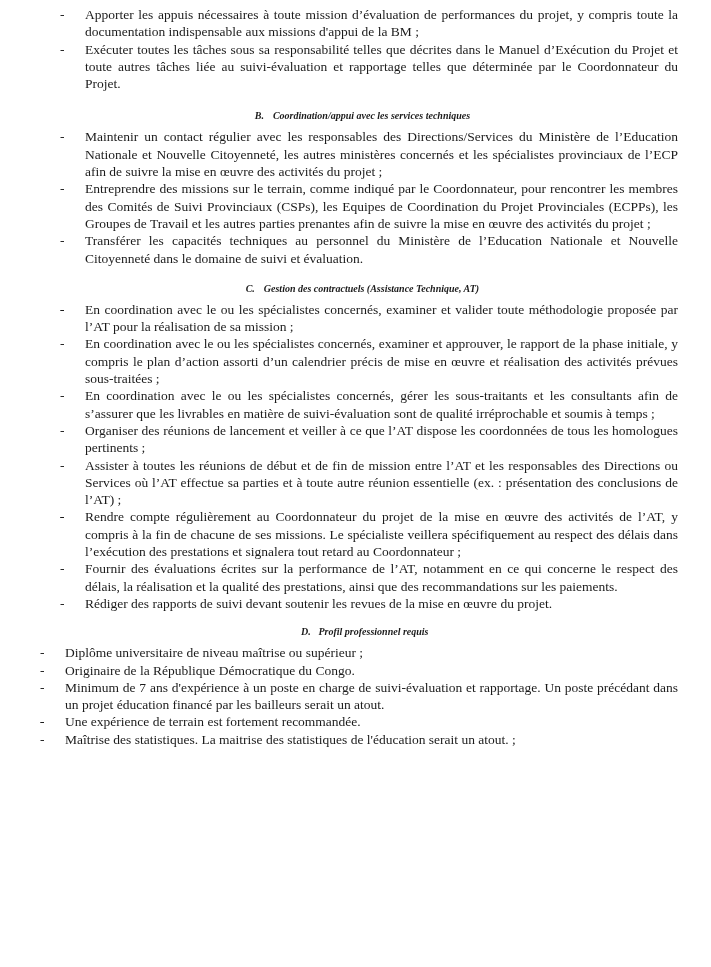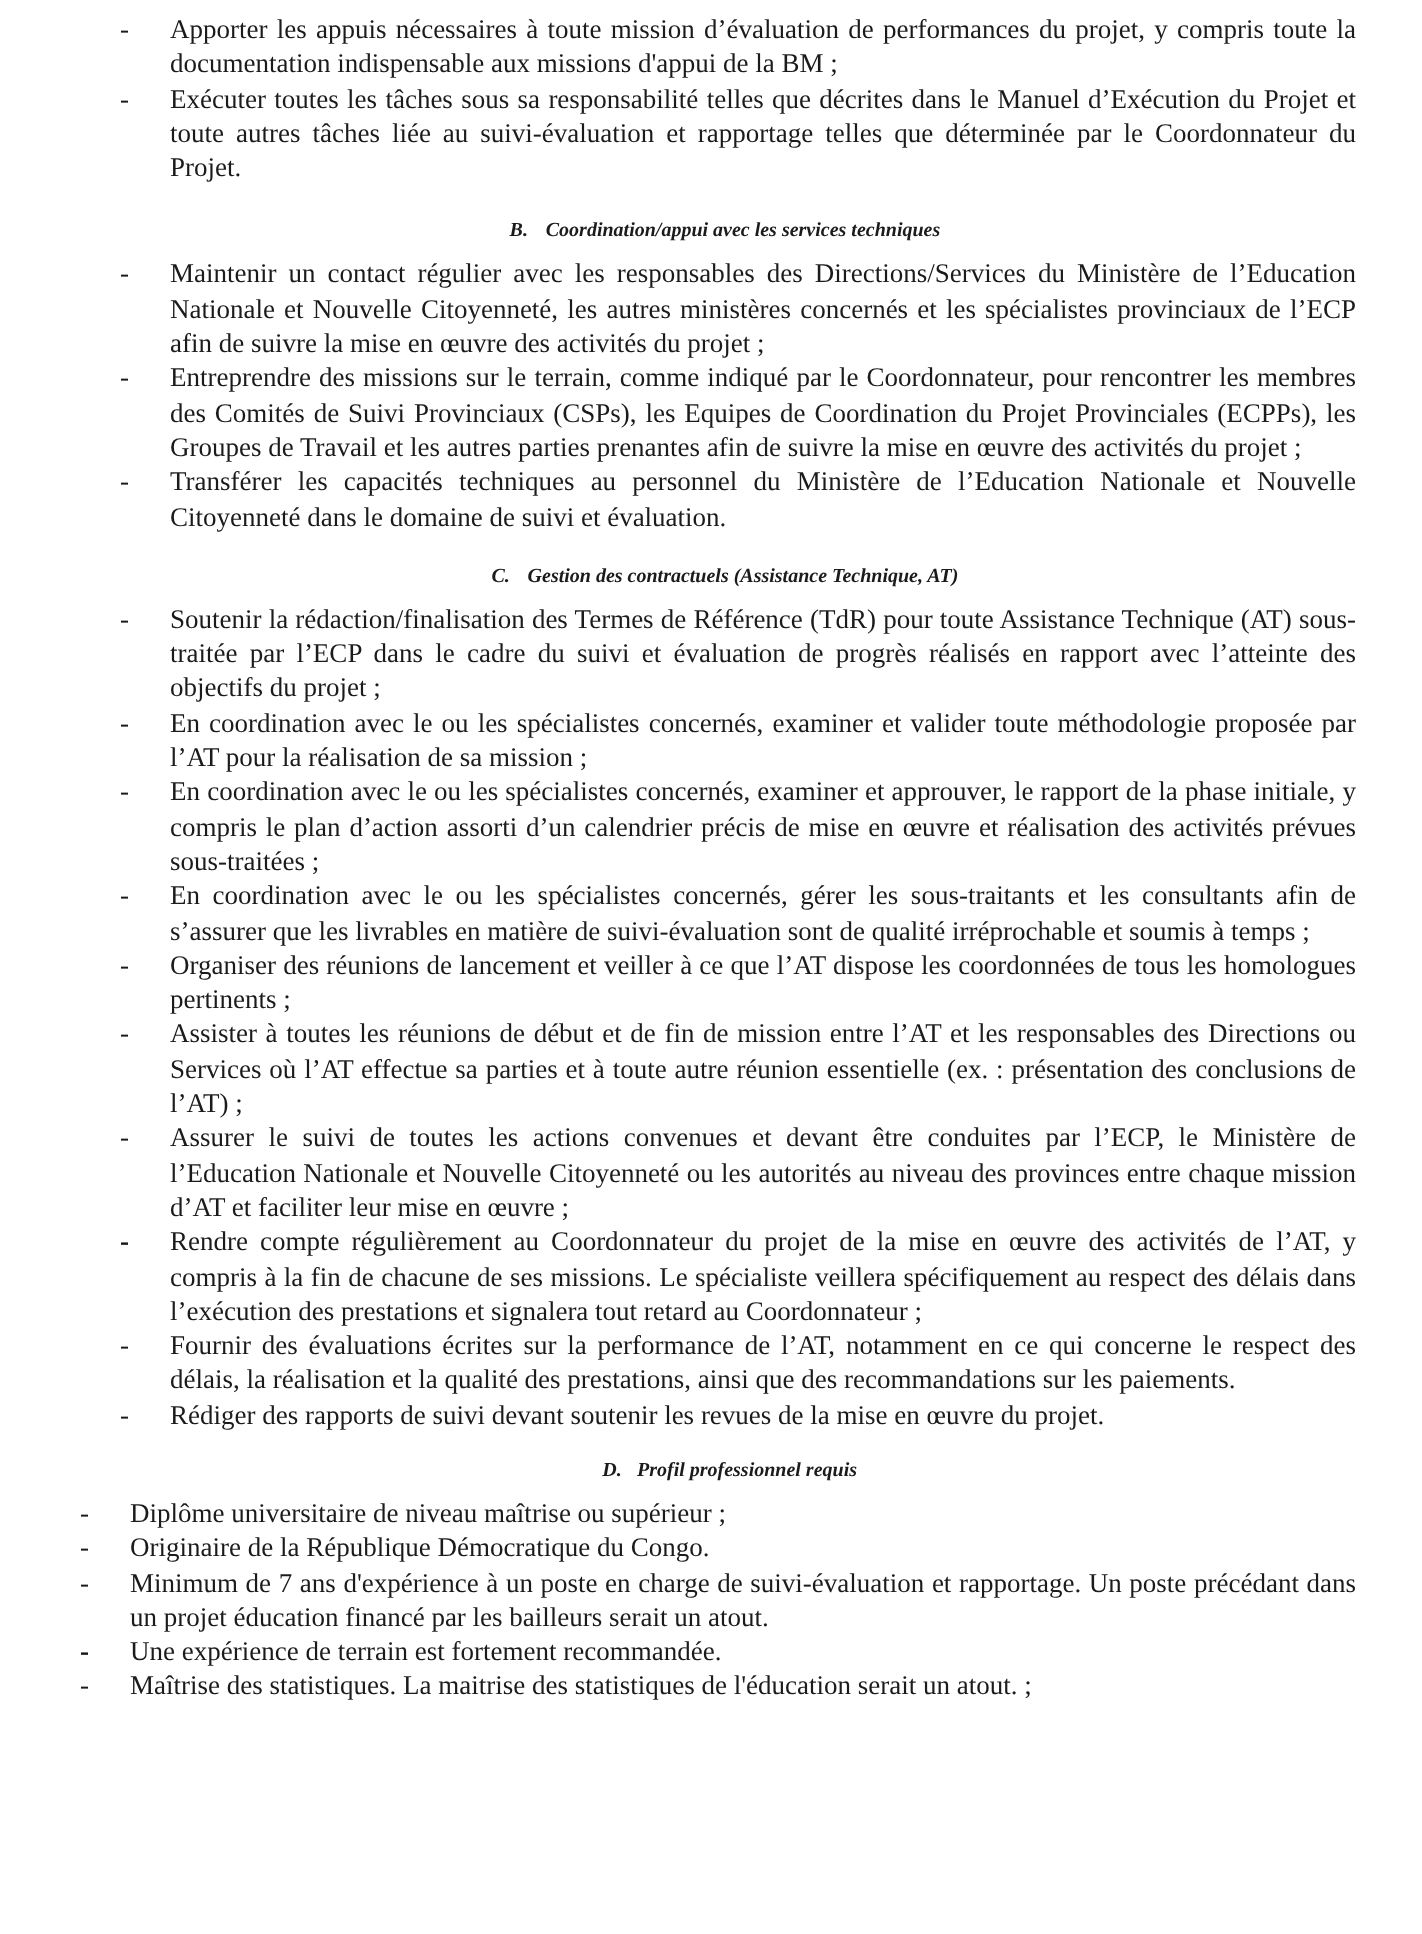--- a/index.html
+++ b/index.html
@@ -85,27 +85,27 @@
     <div class="bullet-list">
         <div class="bullet"><span class="dash">-</span><span>Maintenir un contact régulier avec les responsables des Directions/Services du Ministère de l’Education Nationale et Nouvelle Citoyenneté, les autres ministères concernés et les spécialistes provinciaux de l’ECP afin de suivre la mise en œuvre des activités du projet ;</span></div>
         <div class="bullet"><span class="dash">-</span><span>Entreprendre des missions sur le terrain, comme indiqué par le Coordonnateur, pour rencontrer les membres des Comités de Suivi Provinciaux (CSPs), les Equipes de Coordination du Projet Provinciales (ECPPs), les Groupes de Travail et les autres parties prenantes afin de suivre la mise en œuvre des activités du projet ;</span></div>
         <div class="bullet"><span class="dash">-</span><span>Transférer les capacités techniques au personnel du Ministère de l’Education Nationale et Nouvelle Citoyenneté dans le domaine de suivi et évaluation.</span></div>
       </div>
   </section>
 
   <section class="section sec-c">
     <h2 class="sec-heading"><span class="sec-label">C.</span><span class="sec-title">Gestion des contractuels (Assistance Technique, AT)</span></h2>
     <div class="bullet-list">
-        <div class="bullet"><span class="dash">-</span><span>Soutenir la rédaction/finalisation des Termes de Référence (TdR) pour toute Assistance Technique (AT) sous-traitée par l’ECP dans le cadre du suivi et évaluation de progrès réalisés en rapport avec l’atteinte des objectifs du projet ;</span></div>
+        <div class="bullet"><span class="dash">-</span></div>
         <div class="bullet"><span class="dash">-</span><span>En coordination avec le ou les spécialistes concernés, examiner et valider toute méthodologie proposée par l’AT pour la réalisation de sa mission ;</span></div>
         <div class="bullet"><span class="dash">-</span><span>En coordination avec le ou les spécialistes concernés, examiner et approuver, le rapport de la phase initiale, y compris le plan d’action assorti d’un calendrier précis de mise en œuvre et réalisation des activités prévues sous-traitées ;</span></div>
         <div class="bullet"><span class="dash">-</span><span>En coordination avec le ou les spécialistes concernés, gérer les sous-traitants et les consultants afin de s’assurer que les livrables en matière de suivi-évaluation sont de qualité irréprochable et soumis à temps ;</span></div>
         <div class="bullet"><span class="dash">-</span><span>Organiser des réunions de lancement et veiller à ce que l’AT dispose les coordonnées de tous les homologues pertinents ;</span></div>
         <div class="bullet"><span class="dash">-</span><span>Assister à toutes les réunions de début et de fin de mission entre l’AT et les responsables des Directions ou Services où l’AT effectue sa parties et à toute autre réunion essentielle (ex. : présentation des conclusions de l’AT) ;</span></div>
-        <div class="bullet"><span class="dash">-</span><span>Assurer le suivi de toutes les actions convenues et devant être conduites par l’ECP, le Ministère de l’Education Nationale et Nouvelle Citoyenneté ou les autorités au niveau des provinces entre chaque mission d’AT et faciliter leur mise en œuvre ;</span></div>
+        <div class="bullet"><span class="dash">-</span></div>
         <div class="bullet"><span class="dash">-</span></div>
         <div class="bullet"><span class="dash">-</span><span>Rendre compte régulièrement au Coordonnateur du projet de la mise en œuvre des activités de l’AT, y compris à la fin de chacune de ses missions. Le spécialiste veillera spécifiquement au respect des délais dans l’exécution des prestations et signalera tout retard au Coordonnateur ;</span></div>
         <div class="bullet"><span class="dash">-</span><span>Fournir des évaluations écrites sur la performance de l’AT, notamment en ce qui concerne le respect des délais, la réalisation et la qualité des prestations, ainsi que des recommandations sur les paiements.</span></div>
         <div class="bullet"><span class="dash">-</span><span>Rédiger des rapports de suivi devant soutenir les revues de la mise en œuvre du projet.</span></div>
       </div>
   </section>
 
   <section class="section sec-d">
     <h2 class="sec-heading"><span class="sec-label">D.</span><span class="sec-title">Profil professionnel requis</span></h2>
     <div class="bullet-list">

